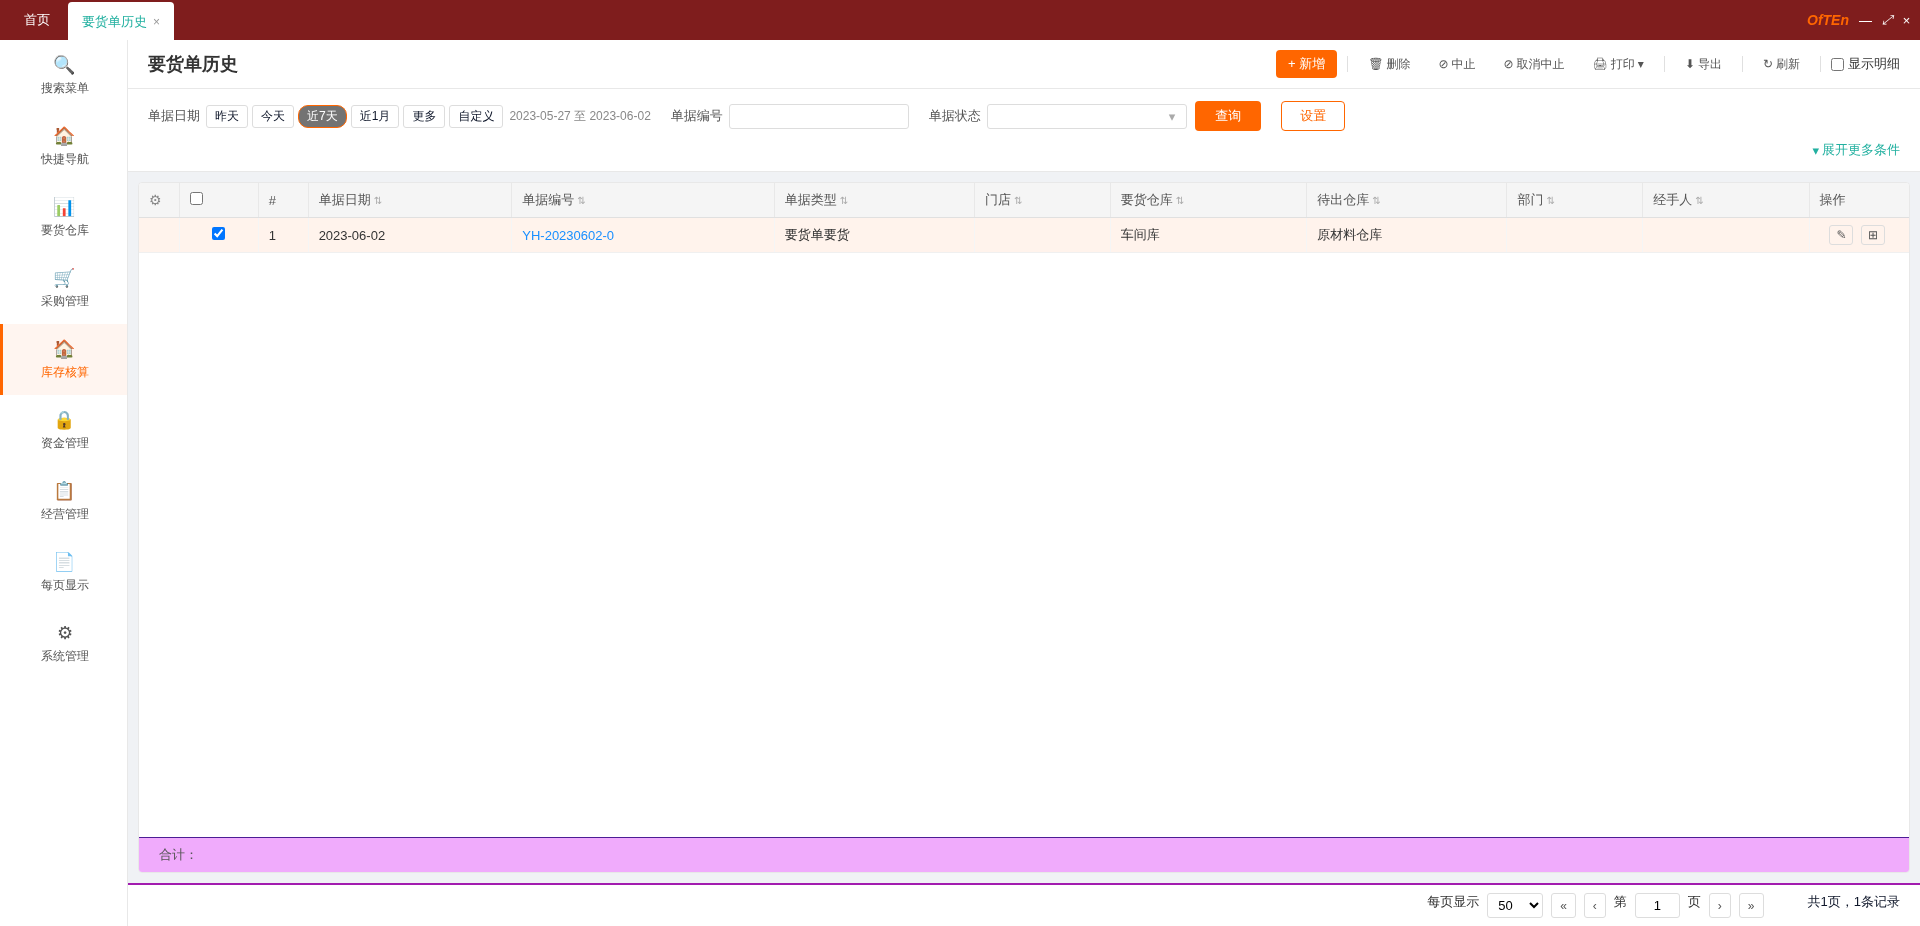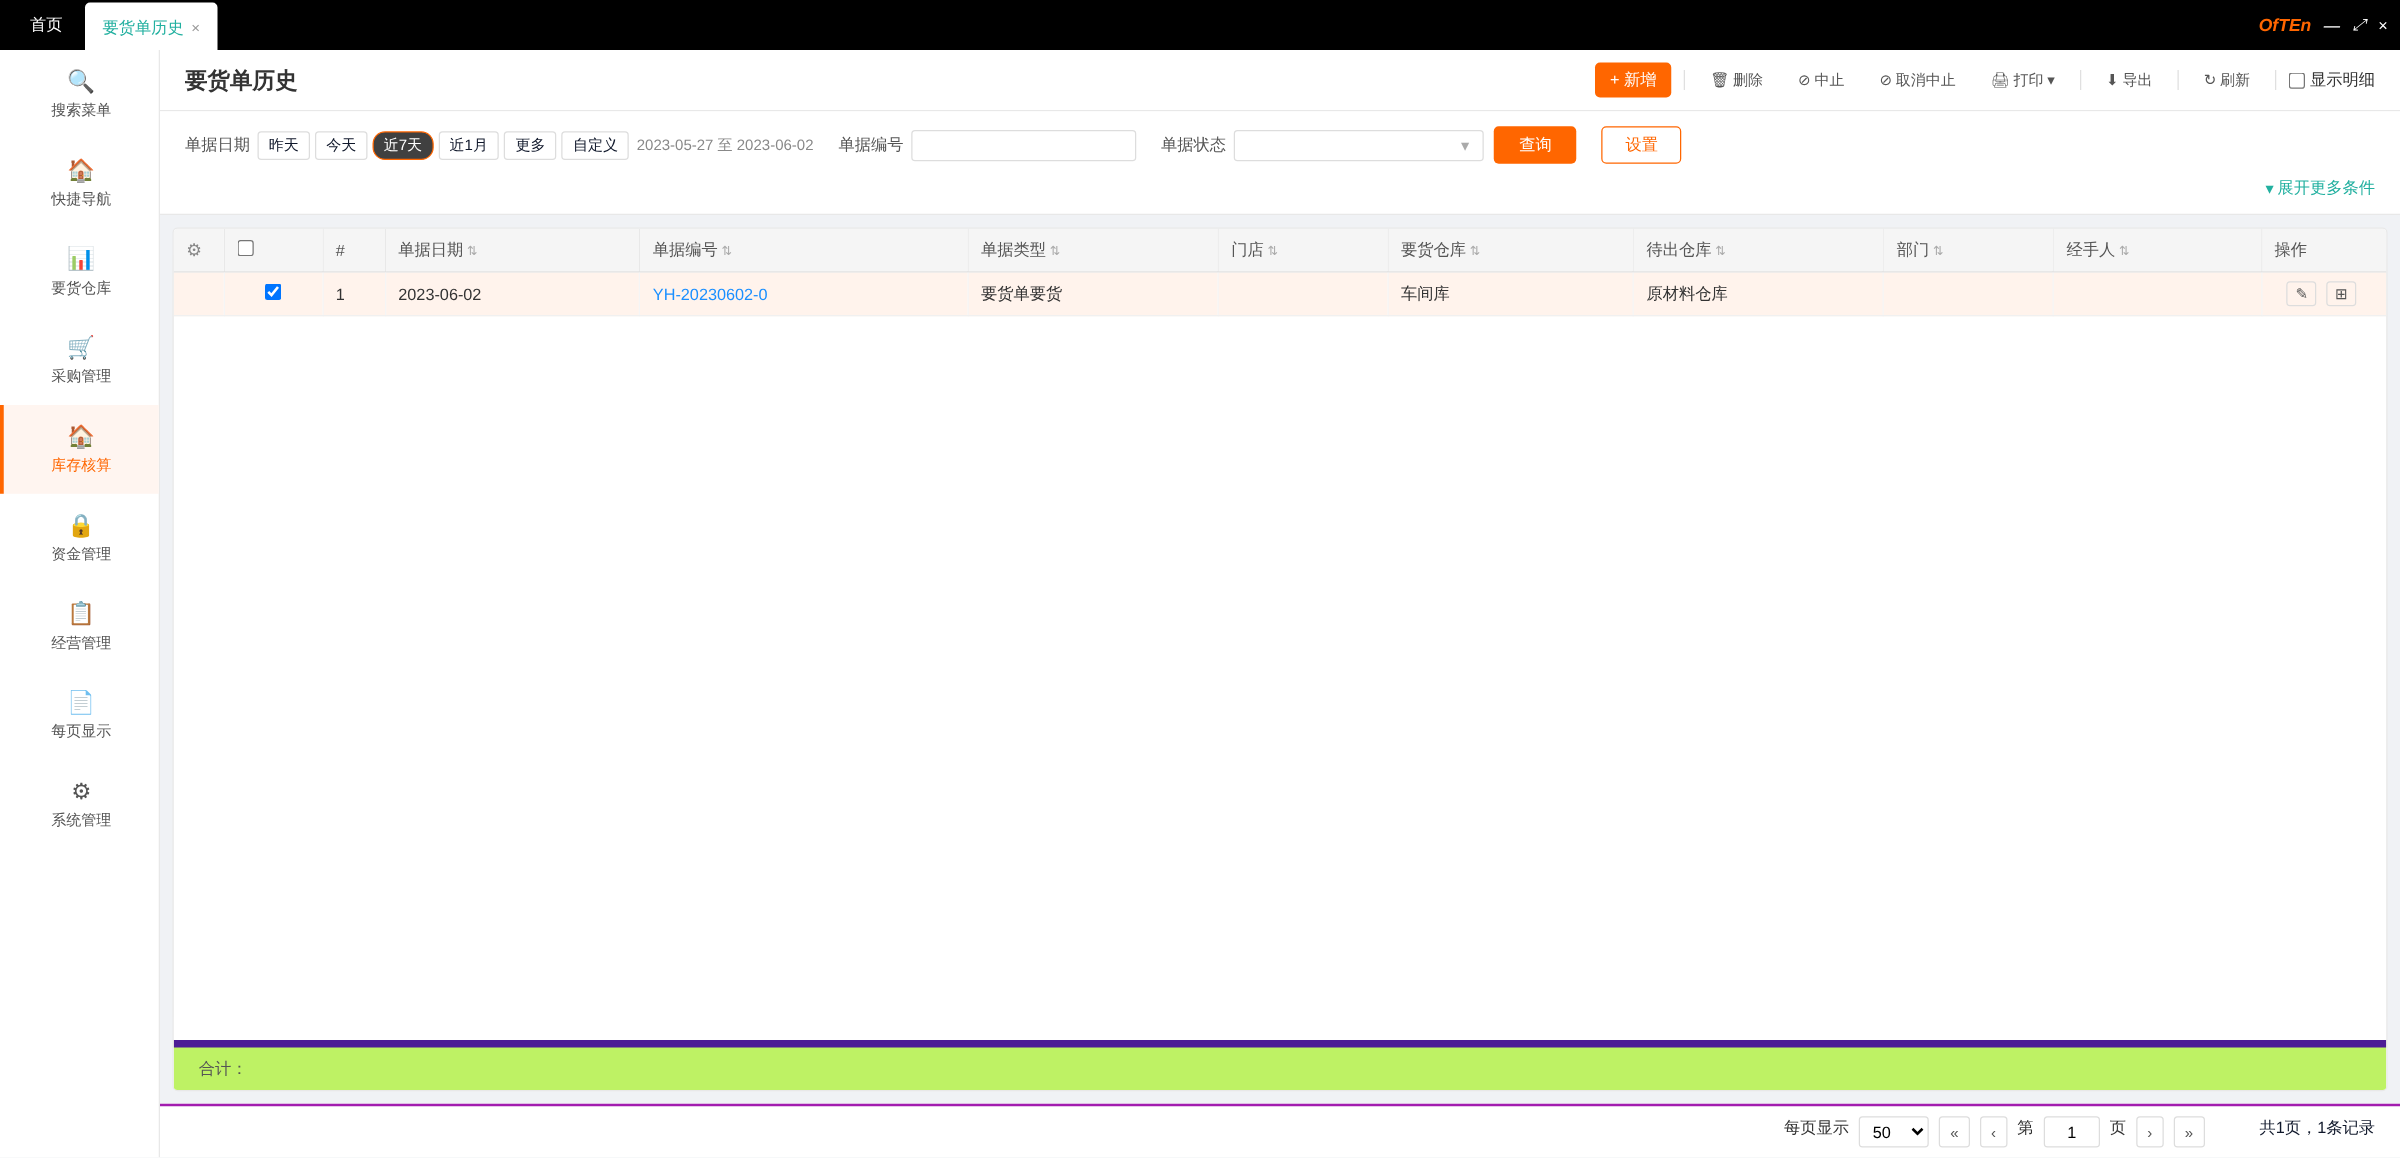--- a/index.html
+++ b/index.html
@@ -1,19 +1,19 @@
 <!DOCTYPE html>
 <html><head>
   <meta charset="utf-8">
   <style>
     * { box-sizing: border-box; margin: 0; padding: 0; }
     body { font-family: 'Microsoft YaHei', Arial, sans-serif; font-size: 13px; color: #333; background: #f0f2f5; display: flex; flex-direction: column; height: 926px; overflow: hidden; }
 
     
-    .top-bar { background: #000000; height: 40px; display: flex; align-items: center; padding: 0 10px; gap: 4px; flex-shrink: 0; }
+    .top-bar { background: #7f1d1d; height: 40px; display: flex; align-items: center; padding: 0 10px; gap: 4px; flex-shrink: 0; }
     .tab-home { color: #fff; padding: 0 14px; height: 40px; line-height: 40px; cursor: pointer; font-size: 13px; }
     .tab-active { background: #fff; color: #22b0a0; padding: 0 14px; height: 40px; line-height: 40px; cursor: pointer; font-size: 13px; display: flex; align-items: center; gap: 6px; border-radius: 4px 4px 0 0; margin-top: 4px; }
     .tab-close { cursor: pointer; color: #999; font-size: 12px; }
     .top-bar-right { margin-left: auto; display: flex; align-items: center; gap: 10px; color: #fff; font-size: 13px; font-style: italic; }
     .top-bar-right span { cursor: pointer; }
 
     
     .main-layout { display: flex; flex: 1; overflow: hidden; }
 
     
@@ -35,21 +35,21 @@
     .btn-settings { background: #fff; color: #f60; border: 1px solid #f60; border-radius: 4px; padding: 5px 18px; cursor: pointer; font-size: 13px; }
     .divider-v { width: 1px; height: 16px; background: #e0e0e0; margin: 0 2px; }
 
     
     .filter-area { background: #fff; padding: 12px 20px; border-bottom: 1px solid #e8e8e8; flex-shrink: 0; }
     .filter-row { display: flex; align-items: center; gap: 20px; flex-wrap: wrap; }
     .filter-item { display: flex; align-items: center; gap: 6px; }
     .filter-label { color: #555; font-size: 13px; white-space: nowrap; }
     .date-range-btns { display: flex; gap: 4px; align-items: center; }
     .date-btn { padding: 2px 8px; border: 1px solid #ddd; border-radius: 3px; background: #fff; cursor: pointer; font-size: 12px; color: #0f172a; }
-    .date-btn.active { background: #404040; color: #fff; border-color: #f60; border-radius: 10px; }
+    .date-btn.active { background: #737373; color: #fff; border-color: #f60; border-radius: 10px; }
     .date-range-text { color: #888; font-size: 12px; }
     .filter-input { border: 1px solid #ddd; border-radius: 3px; padding: 4px 8px; font-size: 13px; width: 180px; outline: none; }
     .expand-btn { color: #22b0a0; cursor: pointer; font-size: 13px; display: flex; align-items: center; gap: 3px; margin-left: auto; }
 
     
     .table-container { flex: 1; overflow-y: auto; background: #fff; margin: 10px; border: 1px solid #e8e8e8; border-radius: 4px; display: flex; flex-direction: column; }
     .data-table { width: 100%; border-collapse: collapse; }
     .data-table thead { background: #f5f5f5; position: sticky; top: 0; z-index: 1; }
     .data-table th { padding: 8px 10px; border-bottom: 1px solid #e0e0e0; border-right: 1px solid #e8e8e8; color: #555; font-weight: 500; font-size: 13px; white-space: nowrap; text-align: left; }
     .data-table th:last-child { border-right: none; }
@@ -57,21 +57,21 @@
     .data-table td:last-child { border-right: none; }
     .data-table tbody tr.selected { background: #fff3ec; }
     .sort-icon { color: #aaa; font-size: 10px; vertical-align: middle; margin-left: 3px; }
     .link-text { color: #1a8fff; cursor: pointer; text-decoration: none; }
     .row-action-btn { background: none; border: 1px solid #ddd; border-radius: 3px; padding: 2px 6px; cursor: pointer; font-size: 12px; color: #555; margin-right: 4px; }
     .th-num { width: 50px; }
     .th-actions { width: 100px; text-align: center; }
     .settings-col { width: 40px; text-align: center; }
 
     
-    .table-footer-summary { border-top: 6px solid #4c1d95; padding: 8px 20px; background: #bef264; font-size: 13px; color: #555; display: flex; align-items: flex-start; }
+    .table-footer-summary { border-top: 1px solid #4c1d95; padding: 8px 20px; background: #f0abfc; font-size: 13px; color: #555; display: flex; align-items: flex-start; }
 
     
     .pagination-bar { background: #fff; border-top: 2px solid #a21caf; padding: 8px 20px; display: flex; justify-content: flex-end; gap: 8px; flex-shrink: 0; font-size: 13px; }
     .pag-btn { border: 1px solid #ddd; background: #fff; padding: 4px 8px; border-radius: 3px; cursor: pointer; color: #555; font-size: 12px; }
     .pag-btn:disabled { color: #ccc; cursor: not-allowed; }
     .pag-input { border: 1px solid #ddd; border-radius: 3px; padding: 3px 6px; width: 45px; text-align: center; font-size: 13px; }
     .pag-select { border: 1px solid #ddd; border-radius: 3px; padding: 3px 6px; font-size: 13px; background: #fff; }
     .pag-info { color: #0f172a; margin-left: 36px; }
 
     

